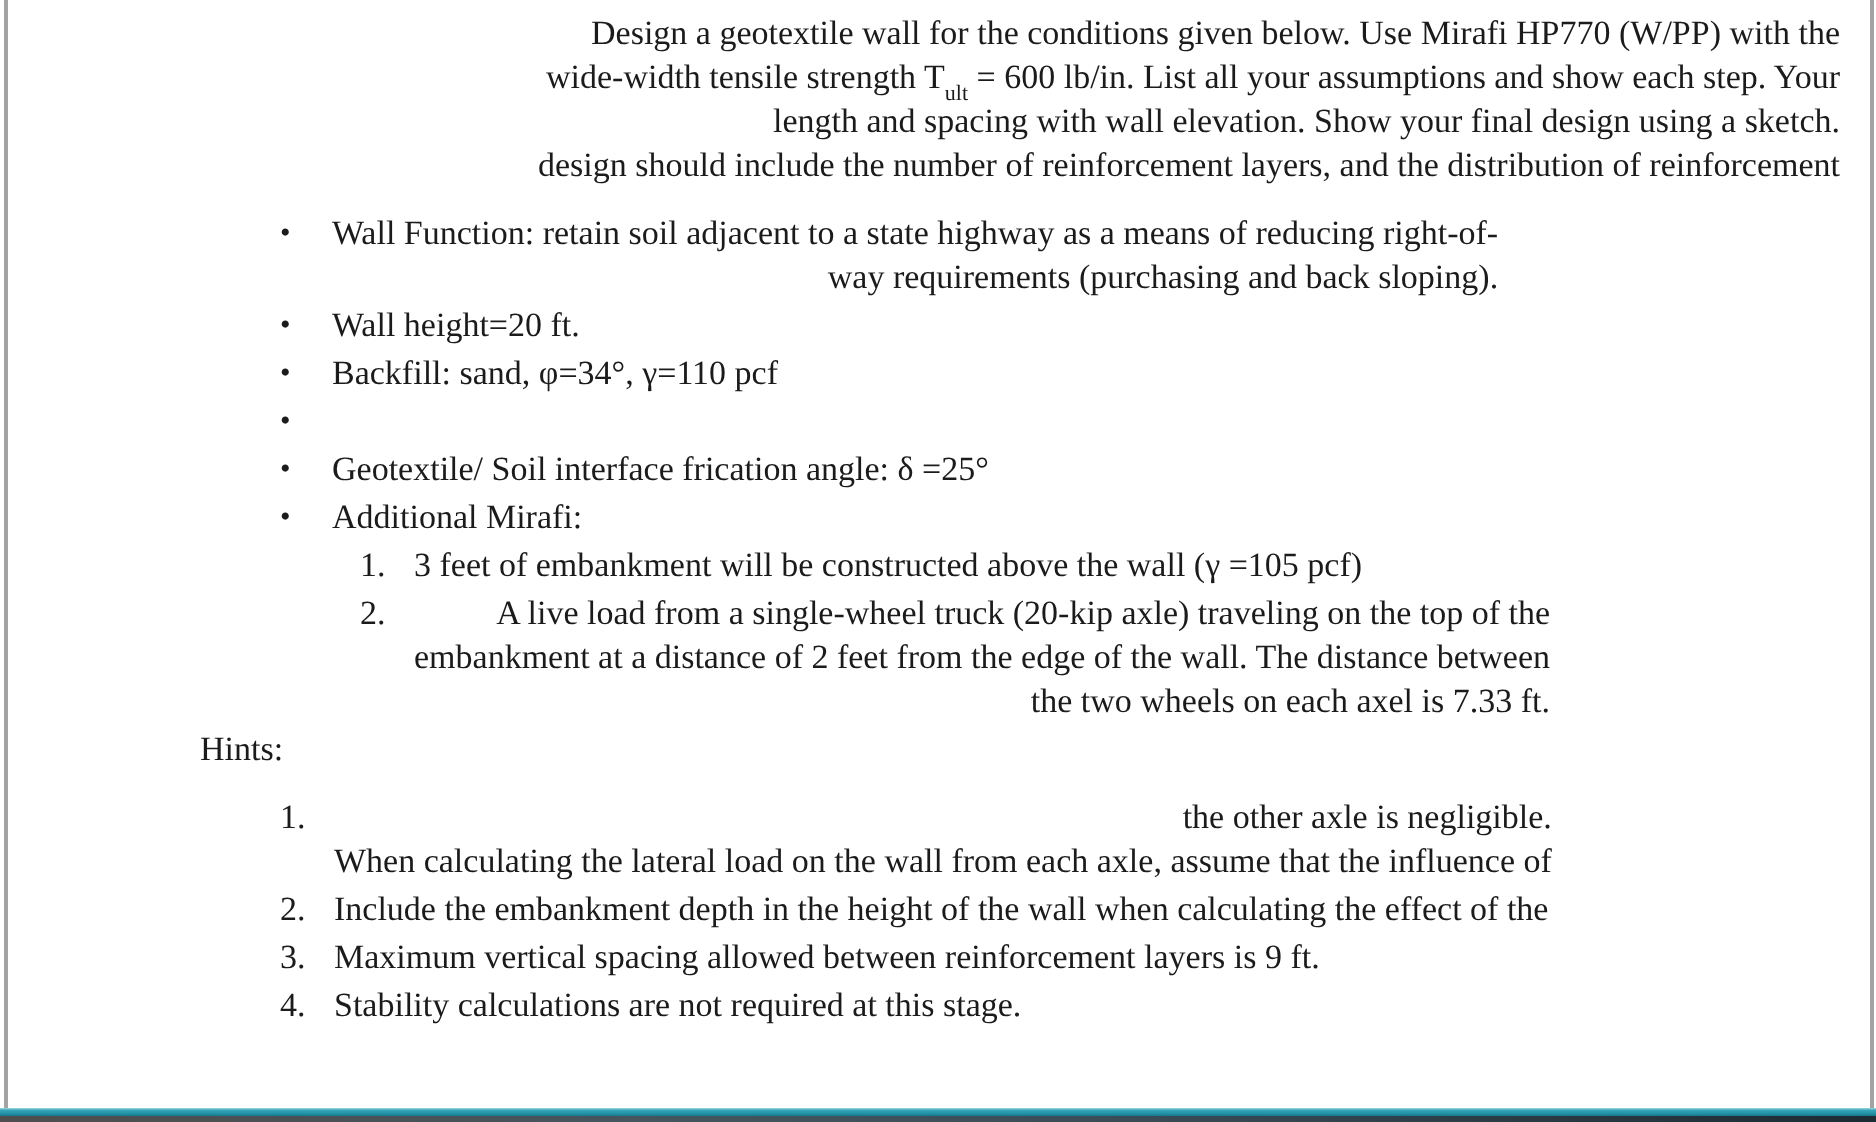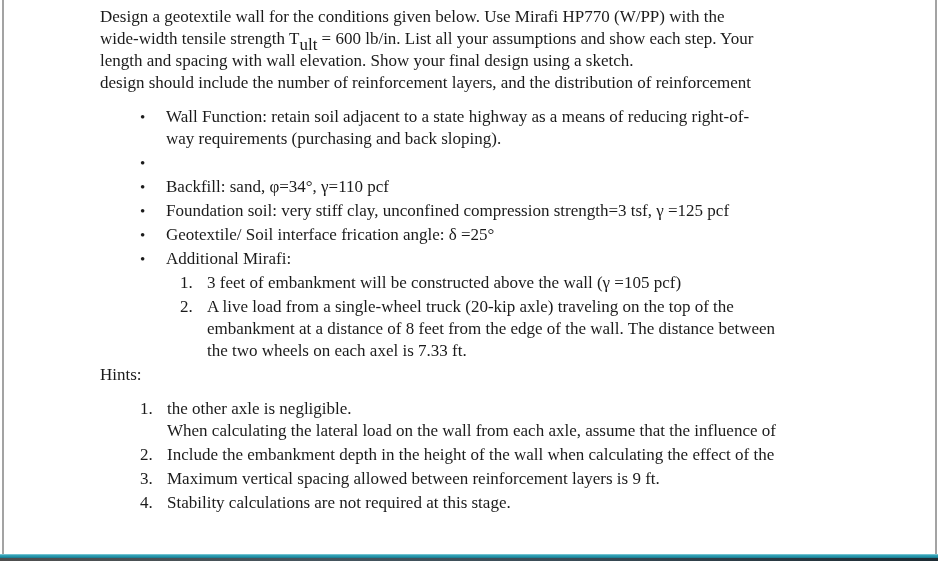--- a/index.html
+++ b/index.html
@@ -21,23 +21,23 @@
   .edge-right {
     position: absolute; right: 1px; top: 0; bottom: 6px; width: 2px;
     background: #a3a3a3;
   }
   .content {
     position: absolute;
     left: 100px;
     top: 6px;
     width: 820px;
   }
-  .line { white-space: nowrap; height: 22px; }
+  .line { white-space: nowrap; height: 22px; text-align: right; }
   sub.subscript {
-    font-size: 17px;
+    font-size: 11px;
     line-height: 0;
     position: relative;
     bottom: -2px;
   }
   .bullet-list { margin-top: 12px; }
   .row { display: flex; margin-bottom: 2px; }
   .row .marker { flex: none; }
   .bullet-row { margin-left: 40px; }
   .bullet-row .marker { width: 26px; font-size: 15px; }
   .subnum-row { margin-left: 80px; }
@@ -76,34 +76,34 @@
       <div class="row bullet-row">
         <span class="marker">•</span>
         <div>
           <div class="line">Wall Function: retain soil adjacent to a state highway as a means of reducing right-of-</div>
           <div class="line">way requirements (purchasing and back sloping).</div>
         </div>
       </div>
 
       <div class="row bullet-row">
         <span class="marker">•</span>
+        <div>
+          <div class="line">Wall height=20 ft.</div>
+        </div>
       </div>
 
       <div class="row bullet-row">
         <span class="marker">•</span>
         <div>
           <div class="line">Backfill: sand, φ=34°, γ=110 pcf</div>
         </div>
       </div>
 
       <div class="row bullet-row">
         <span class="marker">•</span>
-        <div>
-          <div class="line">Foundation soil: very stiff clay, unconfined compression strength=3 tsf, γ =125 pcf</div>
-        </div>
       </div>
 
       <div class="row bullet-row">
         <span class="marker">•</span>
         <div>
           <div class="line">Geotextile/ Soil interface frication angle: δ =25°</div>
         </div>
       </div>
 
       <div class="row bullet-row">
@@ -117,21 +117,21 @@
         <div class="row subnum-row">
           <span class="marker">1.</span>
           <div>
             <div class="line">3 feet of embankment will be constructed above the wall (γ =105 pcf)</div>
           </div>
         </div>
         <div class="row subnum-row">
           <span class="marker">2.</span>
           <div>
             <div class="line">A live load from a single-wheel truck (20-kip axle) traveling on the top of the</div>
-            <div class="line">embankment at a distance of 8 feet from the edge of the wall. The distance between</div>
+            <div class="line">embankment at a distance of 2 feet from the edge of the wall. The distance between</div>
             <div class="line">the two wheels on each axel is 7.33 ft.</div>
           </div>
         </div>
       </div>
 
     </div>
 
     <div class="hints-label">Hints:</div>
 
     <div class="hints-list">

